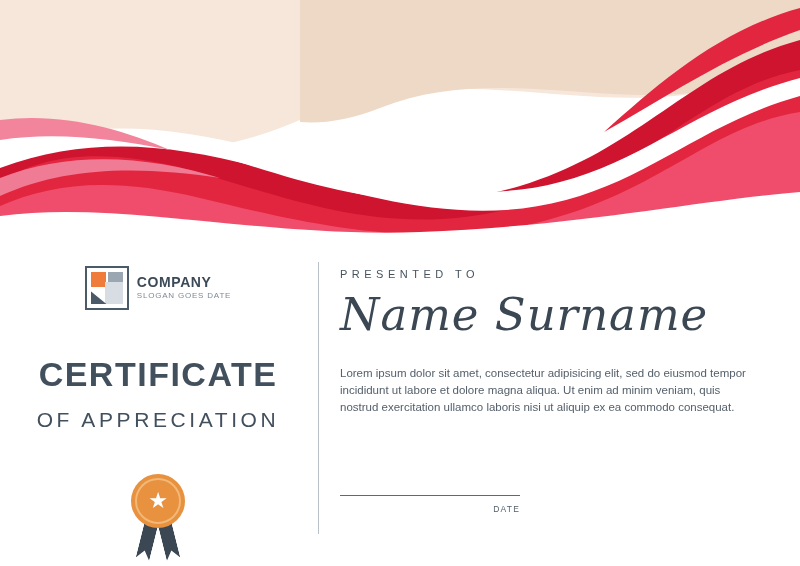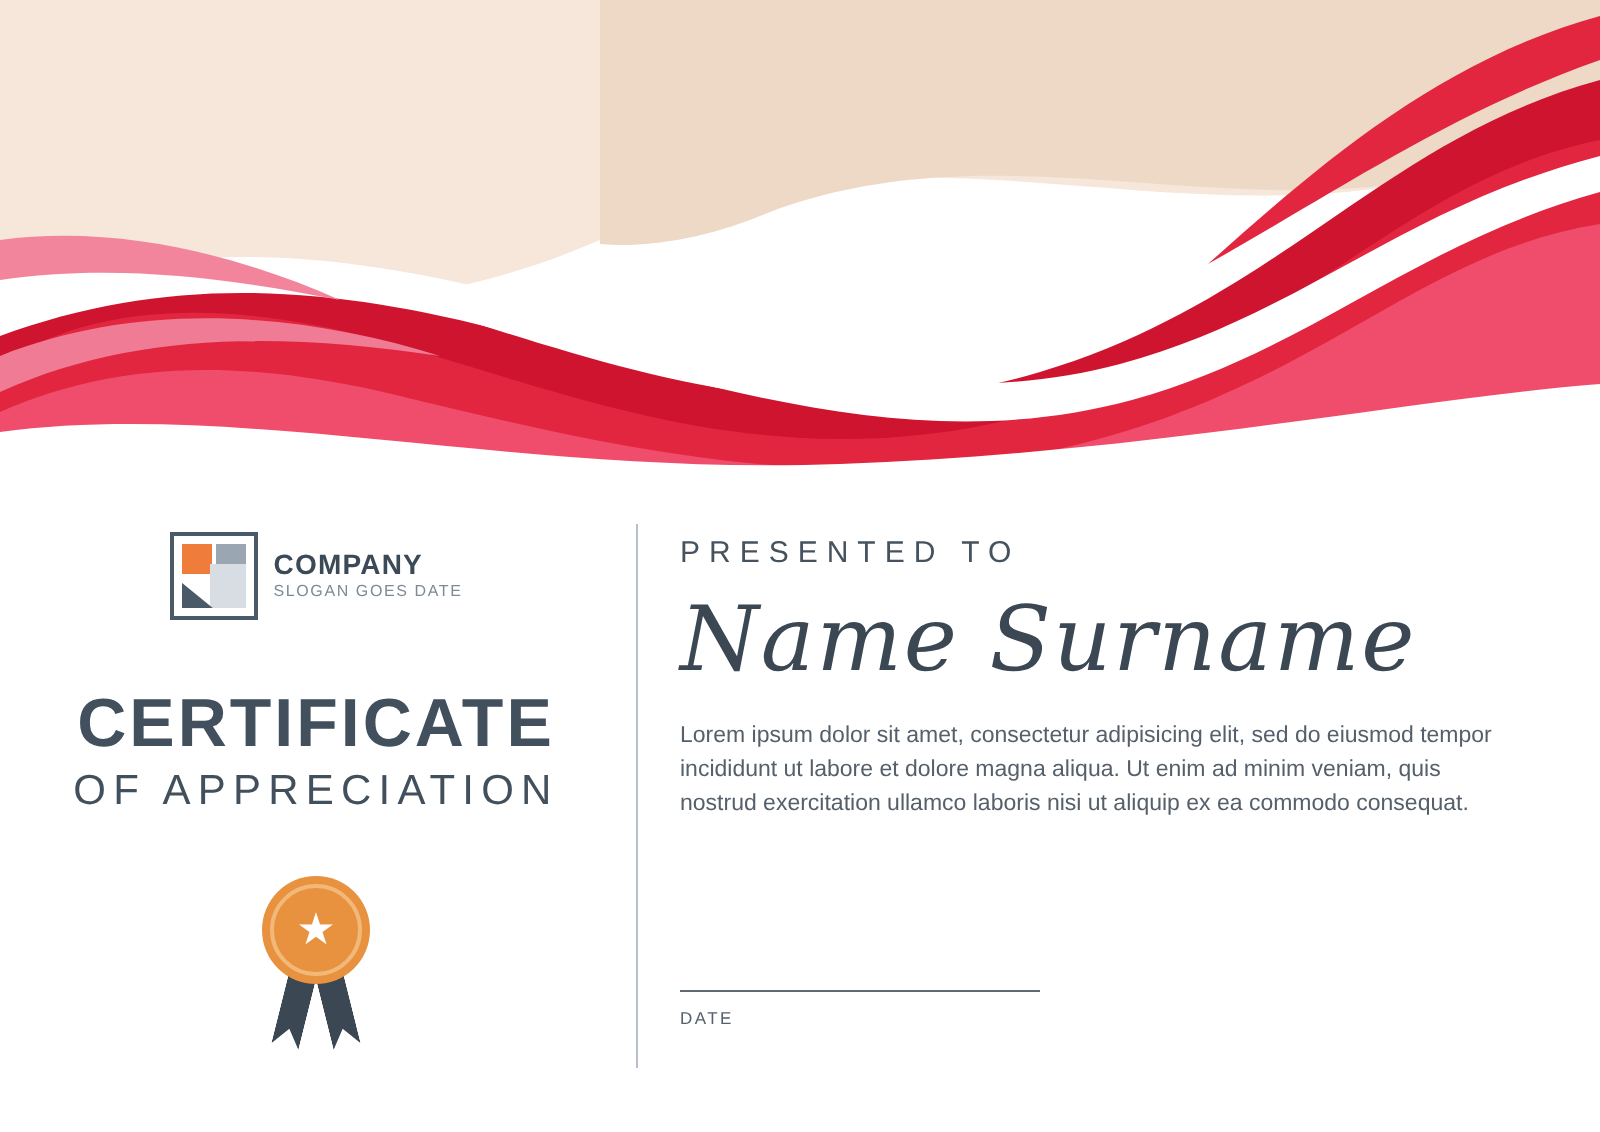--- a/index.html
+++ b/index.html
@@ -35,20 +35,21 @@
   
   .left-col {
     position: absolute;
     left: 0;
     top: 258px;
     width: 316px;
     height: 290px;
     display: flex;
     flex-direction: column;
     align-items: center;
+    gap: 12px;
   }
 
   .logo-block {
     display: flex;
     align-items: center;
     margin-top: 8px;
   }
   .logo-mark {
     width: 44px;
     height: 44px;
@@ -186,52 +187,52 @@
   }
 
   
   .right-col {
     position: absolute;
     left: 340px;
     top: 268px;
     width: 430px;
   }
   .presented-to {
-    font-size: 15px;
+    font-size: 11px;
     color: #46535f;
     letter-spacing: 4.5px;
   }
   .recipient {
     margin-top: 8px;
     font-family: "DejaVu Serif", serif;
     font-style: italic;
     font-size: 45px;
     color: #3b4752;
     letter-spacing: 1px;
     white-space: nowrap;
   }
   .body-text {
-    margin-top: 14px;
+    margin-top: 24px;
     font-size: 11.5px;
     line-height: 17px;
     color: #55606b;
     width: 408px;
   }
 
   .sign-row {
     position: absolute;
     left: 340px;
     top: 495px;
     width: 420px;
     display: flex;
     justify-content: space-between;
   }
   .sign-block {
     width: 180px;
-    text-align: left;
+    text-align: right;
   }
   .sign-line {
     height: 1px;
     background: #5f6a75;
     width: 100%;
   }
   .sign-label {
     margin-top: 8px;
     font-size: 8.5px;
     color: #54606b;

